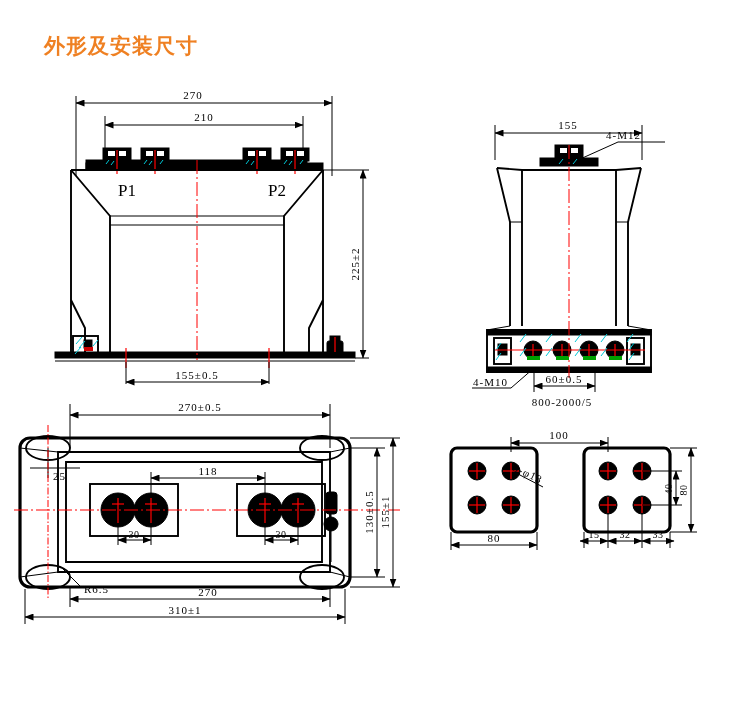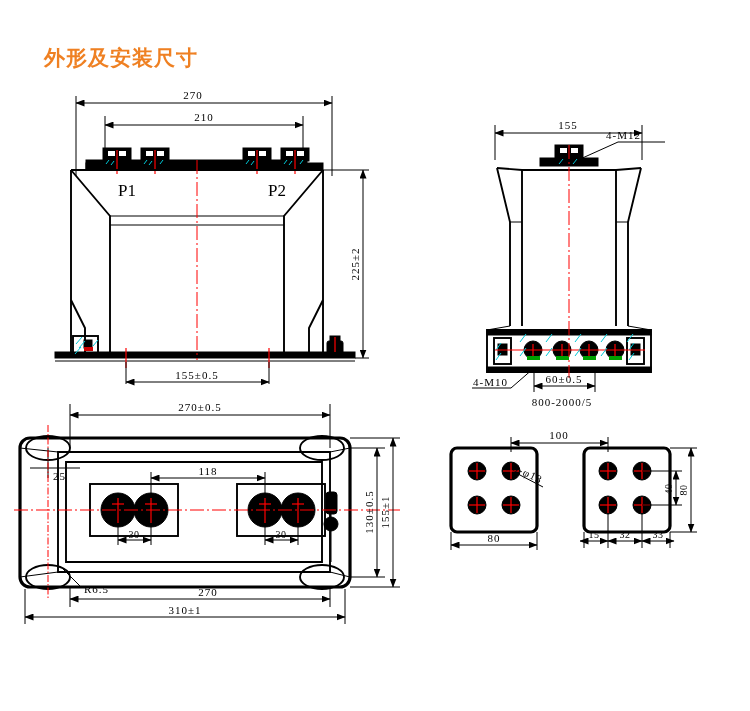--- a/index.html
+++ b/index.html
@@ -1,19 +1,19 @@
 <!DOCTYPE html>
 <html><head>
 <meta charset="utf-8">
 <style>
   html,body{margin:0;padding:0;background:#ffffff;}
   body{width:750px;height:711px;font-family:"Liberation Serif",serif;}
   #page{position:relative;width:750px;height:711px;background:#fff;overflow:hidden;}
   #title{
-    position:absolute;left:44px;top:44px;
+    position:absolute;left:44px;top:32px;
     font-family:"DejaVu Sans",sans-serif;
     font-size:21px;font-weight:bold;color:#ef8022;letter-spacing:1px;
   }
   svg{position:absolute;left:0;top:0;}
   .ln{stroke:#000;stroke-width:1;fill:none;}
   .lnT{stroke:#000;stroke-width:1.9;fill:none;}
   .lnTT{stroke:#000;stroke-width:3.2;fill:none;}
   .fillB{fill:#000;stroke:#000;stroke-width:1;}
   .ctr{stroke:#ff0000;stroke-width:1;fill:none;stroke-dasharray:14 3 2 3;}
   .ctrS{stroke:#ff0000;stroke-width:1;fill:none;stroke-dasharray:7 2 1.5 2;}

